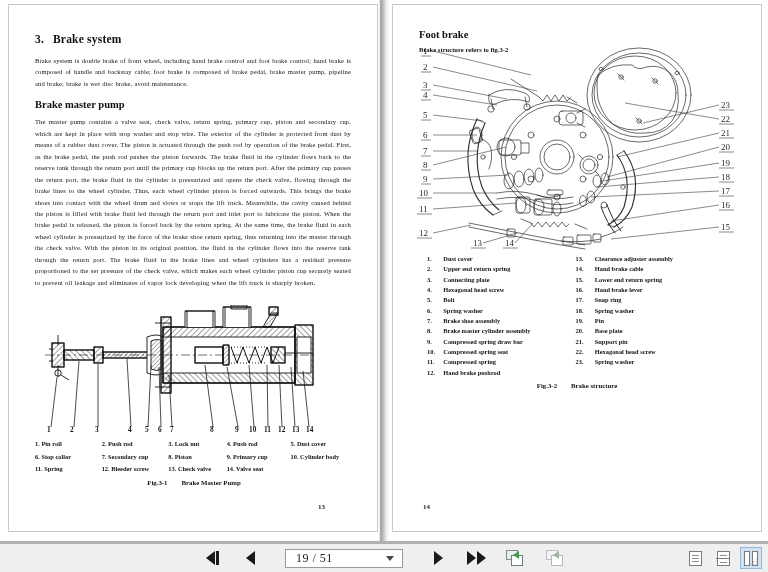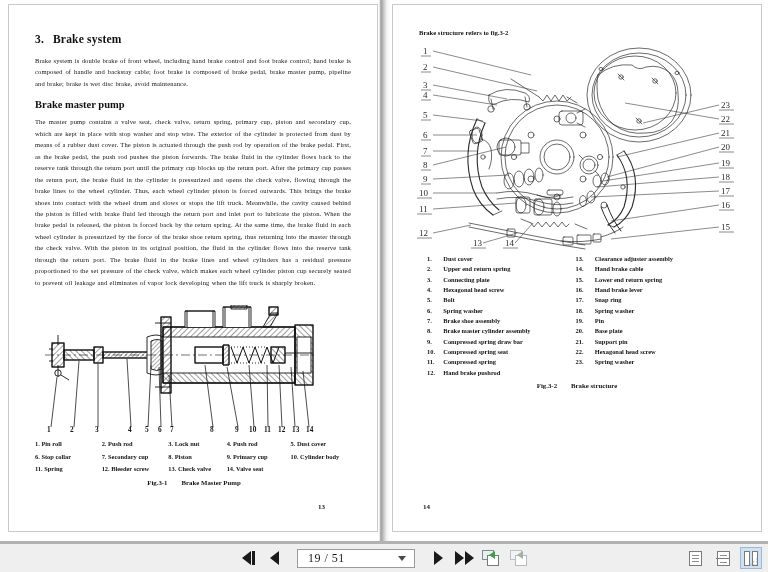--- a/index.html
+++ b/index.html
@@ -102,21 +102,21 @@
   #page-left  .pagenum { text-align: right; padding-right: 52px; }
   #page-right .pagenum { text-align: left;  padding-left: 30px; }
 
   
   #toolbar {
     position:absolute; left:0; bottom:0; width:768px; height:31px;
     background:#efefef;
     border-top: 3px solid #b1b1b1;
     display:flex; align-items:center;
   }
-  .tb-center { position:absolute; left: 0; right:0; display:flex; align-items:center; justify-content:center; gap:0; }
+  .tb-center { position:absolute; left: 0; right:0; display:flex; align-items:center; justify-content:center; gap:12px; }
   .tbtn {
     width: 26px; height: 22px;
     display:flex; align-items:center; justify-content:center;
     background:transparent; border:none; cursor:pointer;
   }
   .tri-r { width:0;height:0; border-left: 9px solid #1a1a1a; border-top: 7px solid transparent; border-bottom: 7px solid transparent; }
   .tri-l { width:0;height:0; border-right: 9px solid #1a1a1a; border-top: 7px solid transparent; border-bottom: 7px solid transparent; }
   .bar-v { width: 3px; height: 14px; background:#1a1a1a; }
   .grp { display:flex; align-items:center; gap:1px; }
 
@@ -325,20 +325,21 @@
 
         <div class="pagenum">13</div>
       </div>
     </div>
 
     <div class="gutter"></div>
 
     <div class="page" id="page-right">
       <div class="pg-inner">
 
+        <h3 class="sub-title" style="margin-top:2px">Foot brake</h3>
         <div class="tiny-note">Brake structure refers to fig.3-2</div>
 
         <div class="fig2-wrap">
           <svg width="330" height="205" viewBox="0 0 330 205">
             <g stroke="#2b2b2b" fill="none" stroke-width="0.7" stroke-linecap="round">
 
               <ellipse cx="228" cy="48" rx="52" ry="47"></ellipse>
               <ellipse cx="228" cy="48" rx="47" ry="42"></ellipse>
               <ellipse cx="224" cy="46" rx="41" ry="37"></ellipse>
               <path d="M187 28 q14 -12 34 -10 q6 6 14 2 q14 -3 24 6 q8 8 8 20 q2 16 -6 28 q-10 12 -26 12 q-18 2 -32 -8 q-12 -10 -16 -26 q-2 -14 0 -24 z"></path>

